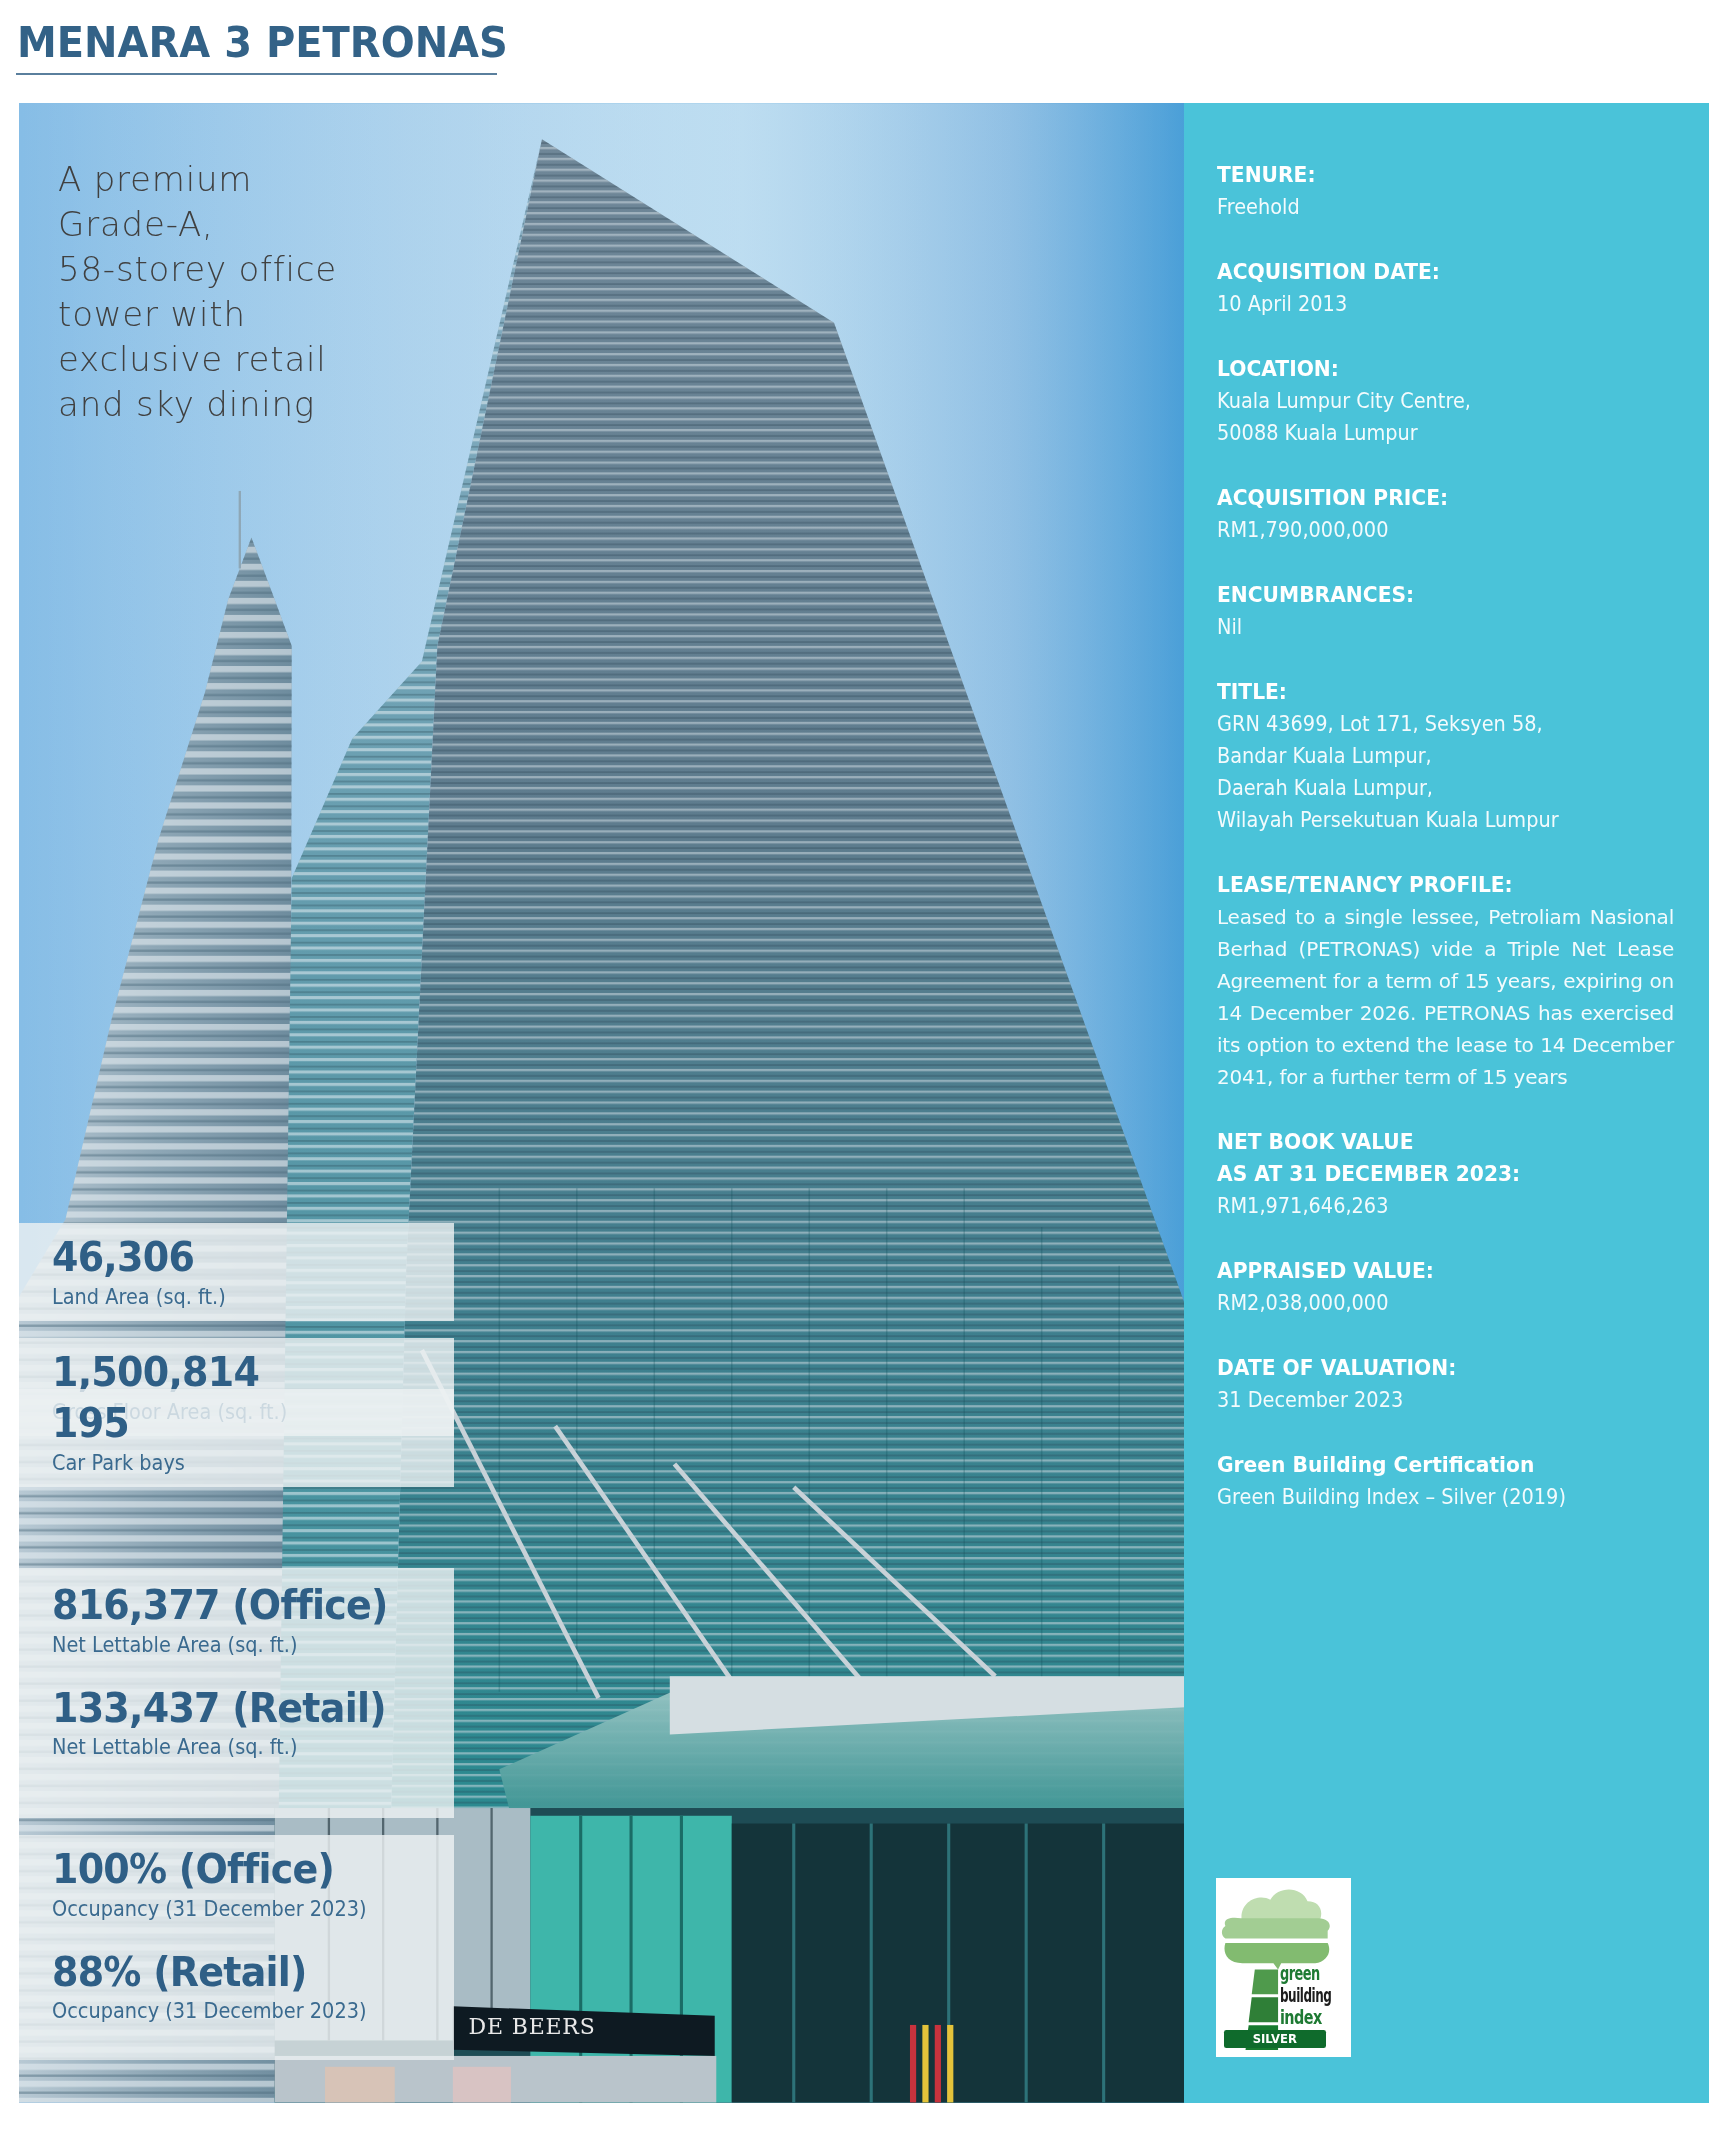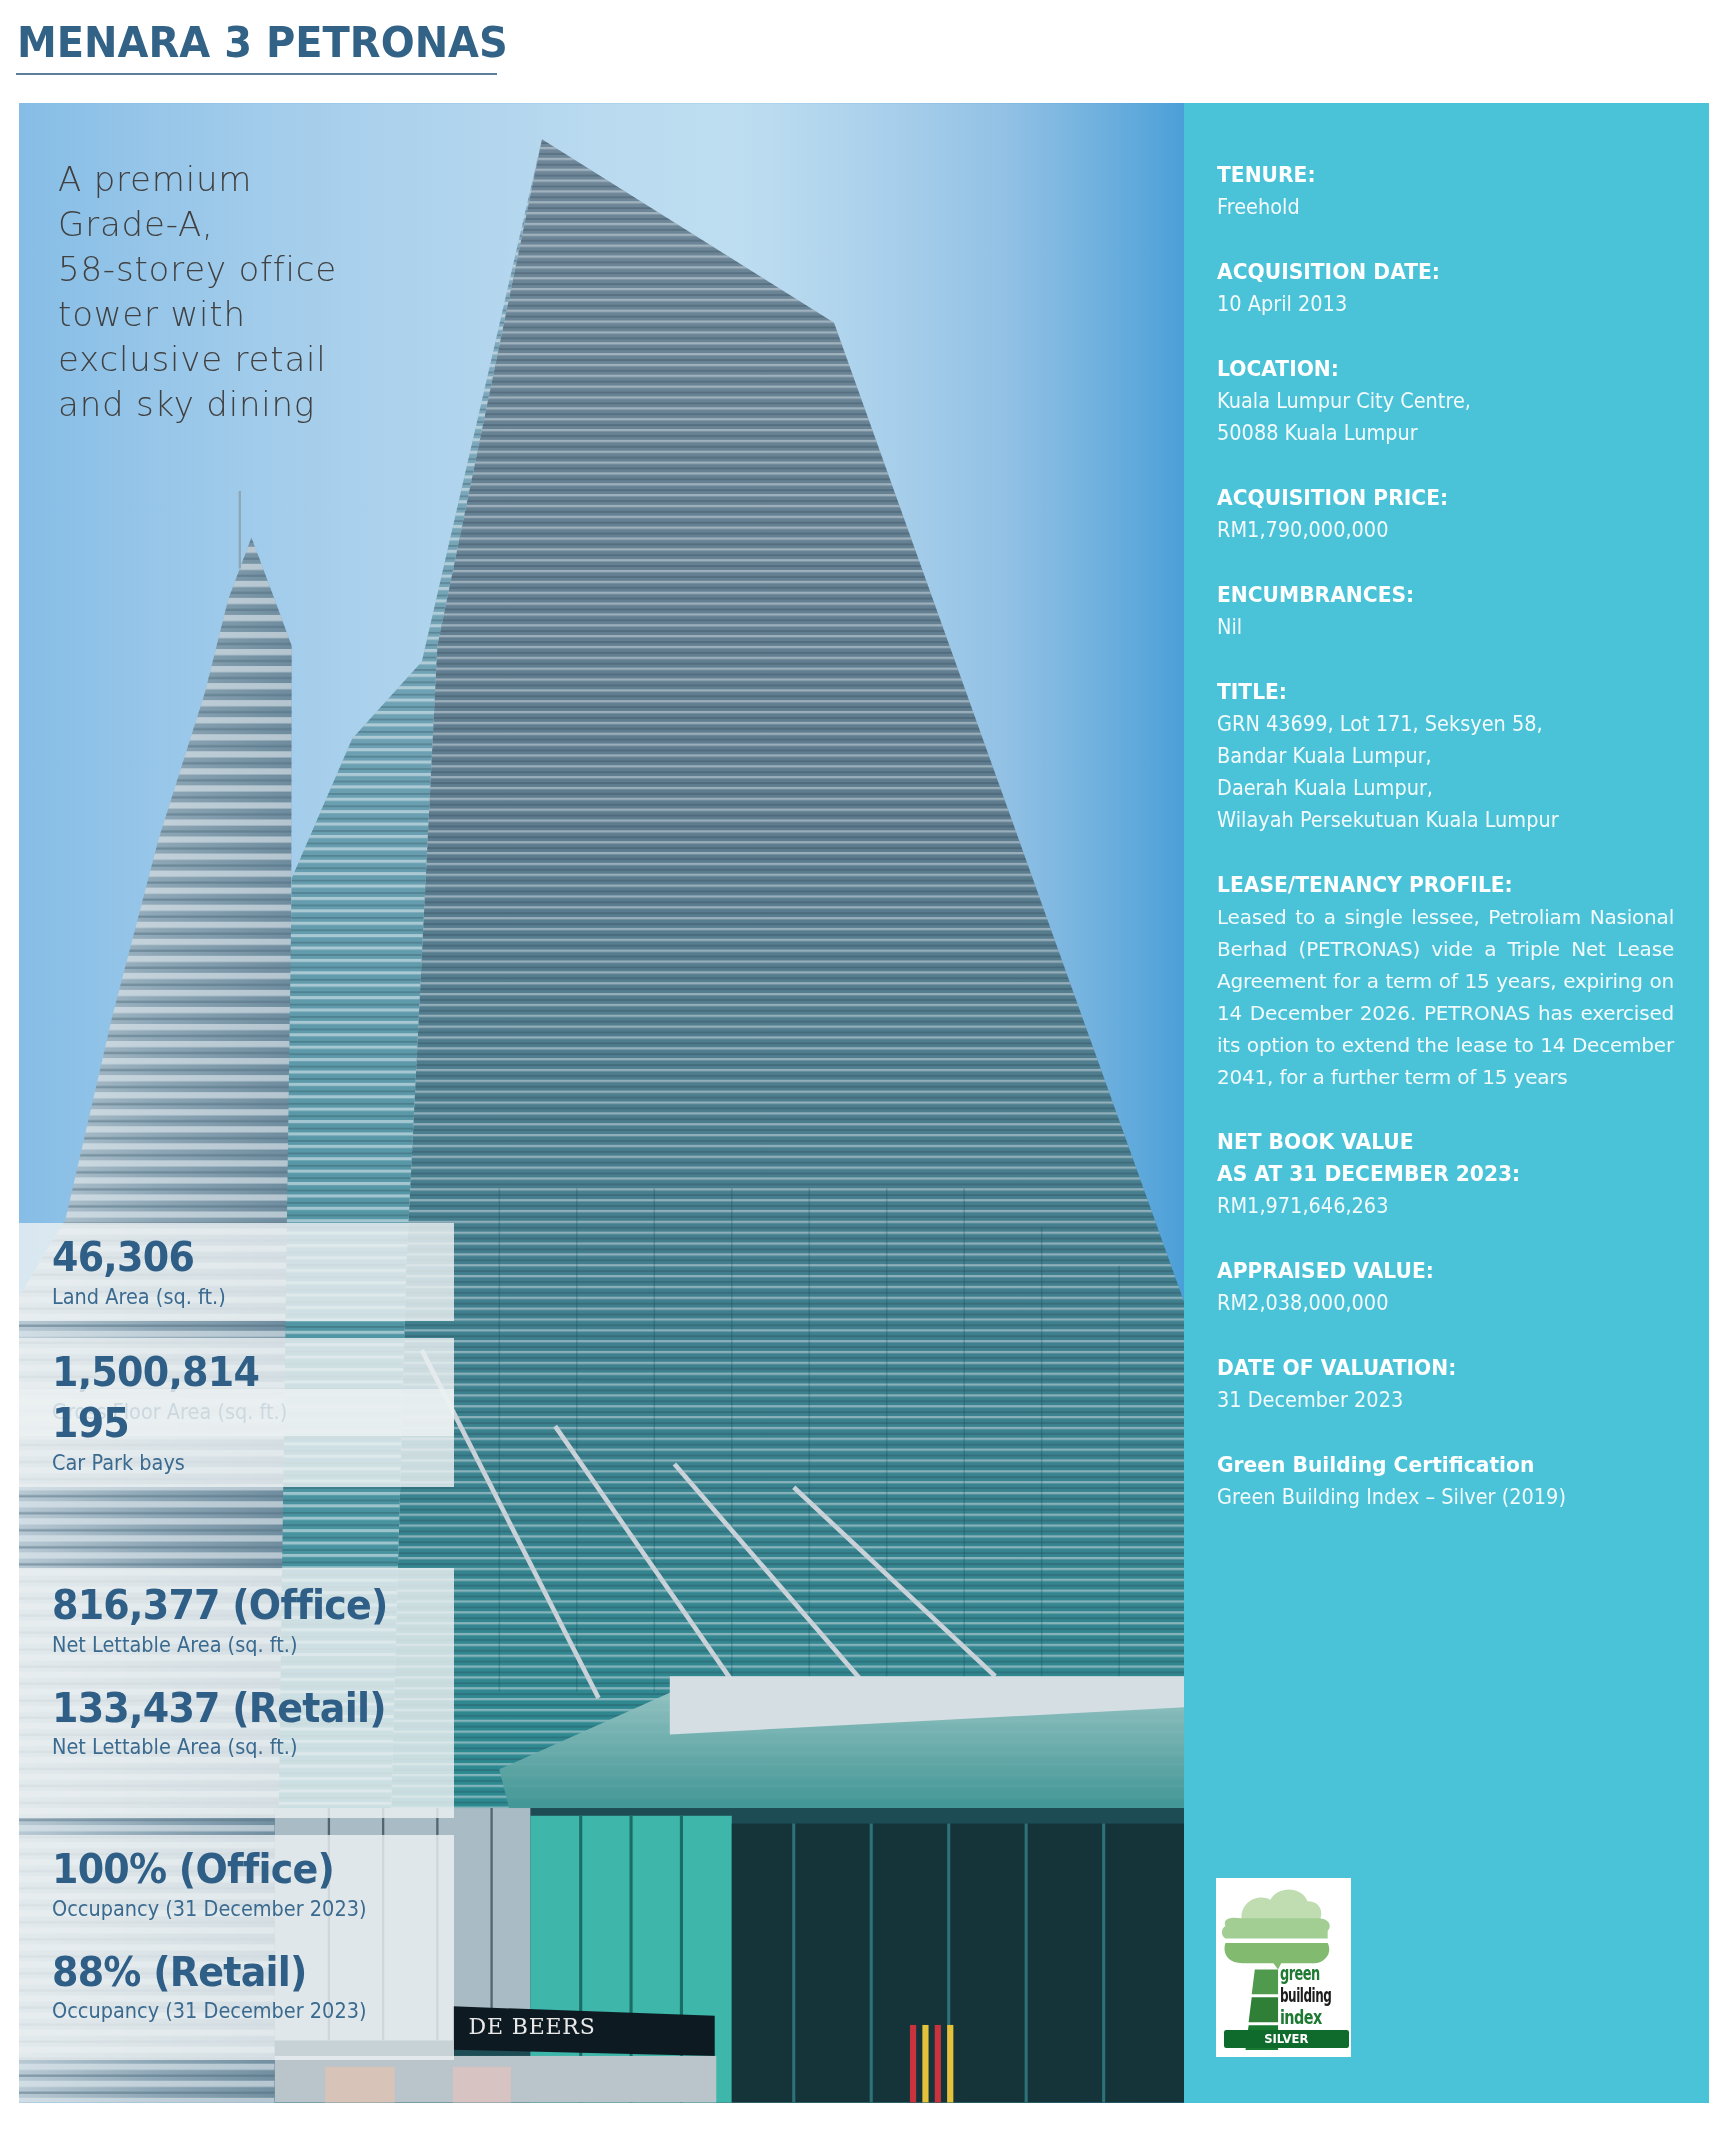--- a/index.html
+++ b/index.html
@@ -302,16 +302,16 @@
       <rect x="10" y="80" width="134" height="4" fill="#ffffff"></rect>
       <path d="M12,84 L144,84 C150,96 142,108 128,110 L84,110 L80,118 L74,110 L34,110 C14,110 8,96 12,84 Z" fill="#82bb70"></path>
 
       <polygon points="50,118 80,118 80,150 46,150" fill="#4f9a4c"></polygon>
       <polygon points="46,154 80,154 80,186 42,186" fill="#2f7f37"></polygon>
       <polygon points="42,190 80,190 80,222 38,222" fill="#177a2e"></polygon>
     </svg>
     <div style="position:absolute; left:64px; top:85px; font-family:'DejaVu Sans Condensed','DejaVu Sans',sans-serif; font-weight:bold; font-size:20px; color:#1e7a33; line-height:20px; transform:scaleX(0.72); transform-origin:left top; letter-spacing:-0.8px;">green</div>
     <div style="position:absolute; left:64px; top:107px; font-family:'DejaVu Sans',sans-serif; font-weight:bold; font-size:20px; color:#1d1d1d; line-height:20px; transform:scaleX(0.6); transform-origin:left top; letter-spacing:-0.8px;">building</div>
     <div style="position:absolute; left:64px; top:129px; font-family:'DejaVu Sans',sans-serif; font-weight:bold; font-size:20px; color:#1e7a33; line-height:20px; transform:scaleX(0.72); transform-origin:left top; letter-spacing:-0.8px;">index</div>
-    <div style="position:absolute; left:7.8px; top:152px; width:125px; height:18px; background:#0f6b2c; border-radius:2.3px; color:#ffffff; font-family:'DejaVu Sans',sans-serif; font-weight:bold; font-size:11.6px; line-height:18px; text-align:center;">SILVER</div>
+    <div style="position:absolute; left:7.8px; top:152px; width:102px; height:18px; background:#0f6b2c; border-radius:2.3px; color:#ffffff; font-family:'DejaVu Sans',sans-serif; font-weight:bold; font-size:11.6px; line-height:18px; text-align:center;">SILVER</div>
   </div>
 </div>
 
 
 </body></html>

